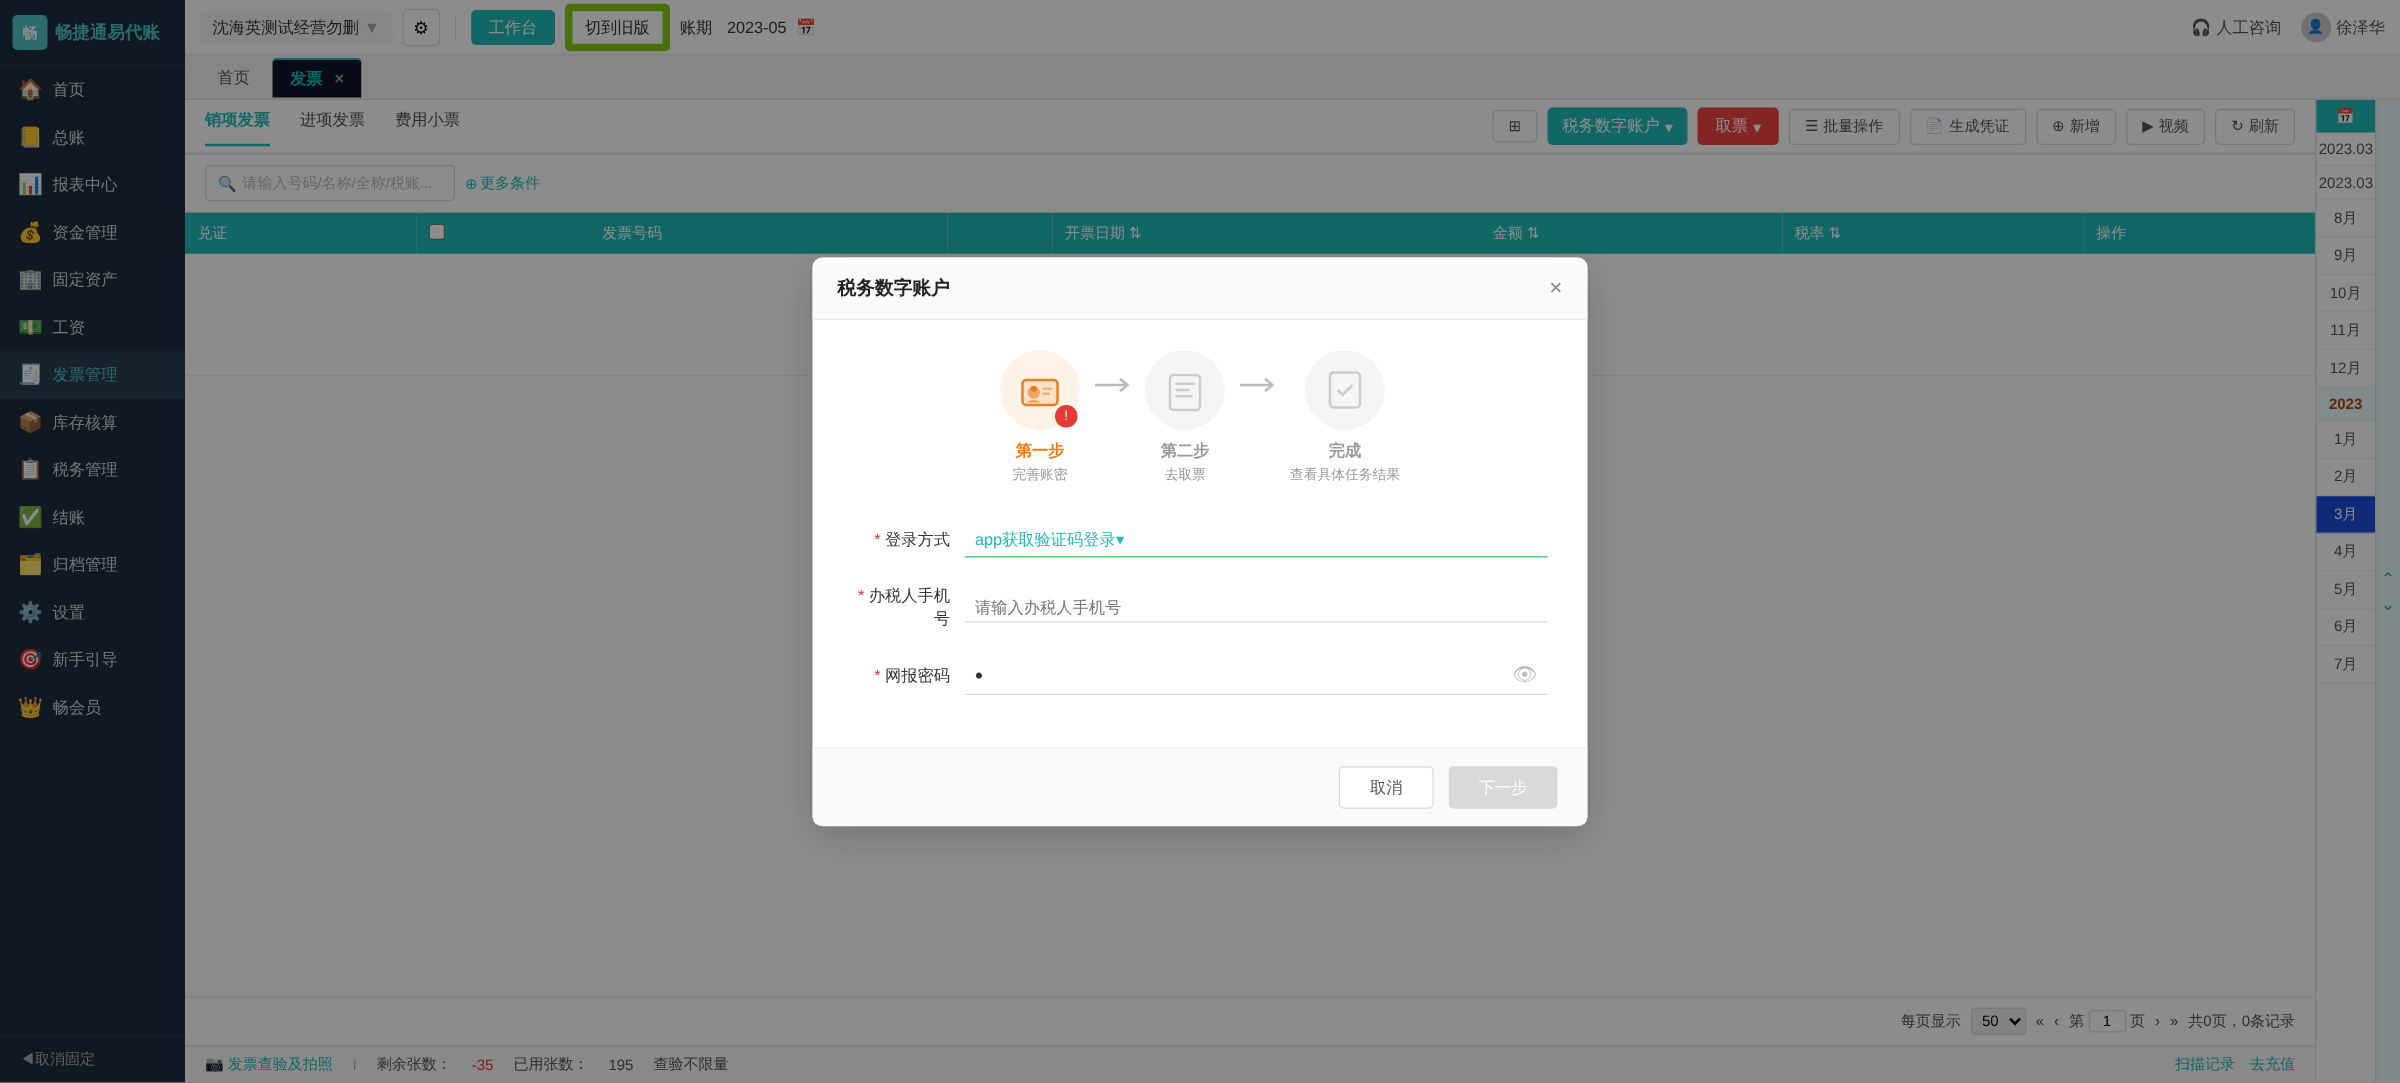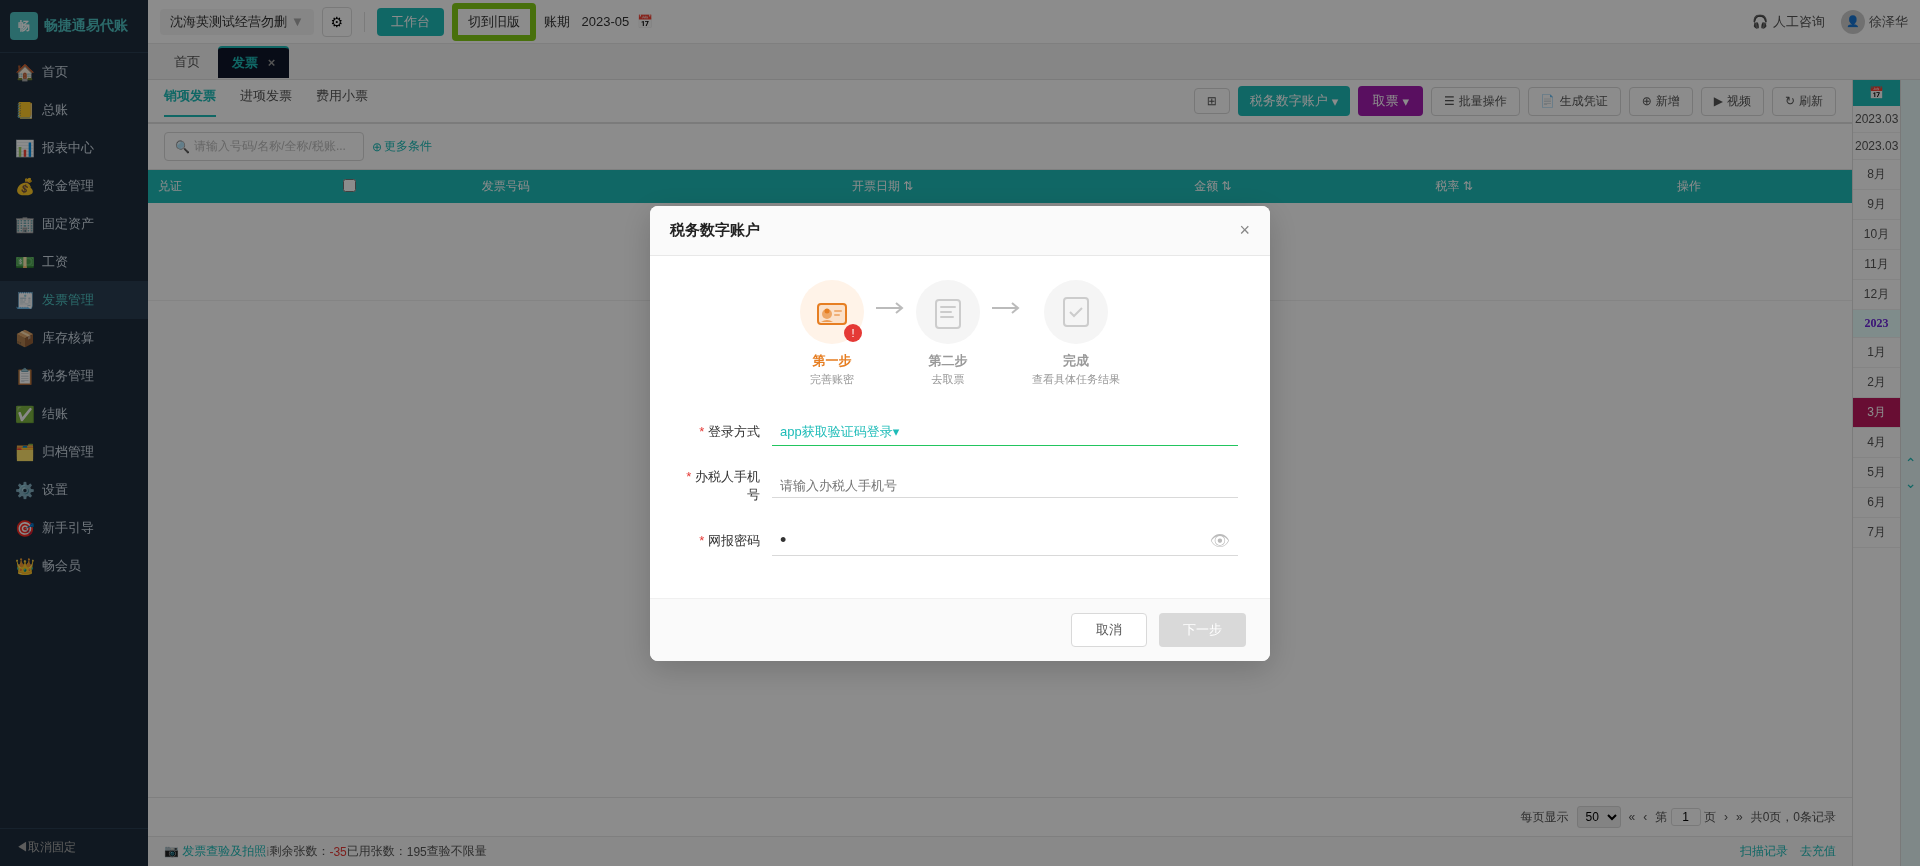--- a/index.html
+++ b/index.html
@@ -40,45 +40,45 @@
 
     
     .sub-tabs { display: flex; align-items: center; padding: 0 16px; border-bottom: 2px solid #e0e0e0; gap: 24px; height: 44px; }
     .sub-tab { font-size: 13px; color: #555; cursor: pointer; padding-bottom: 10px; border-bottom: 2px solid transparent; margin-bottom: -2px; }
     .sub-tab.active { color: #1ebcb8; border-bottom: 2px solid #1ebcb8; font-weight: bold; }
 
     
     .toolbar { display: flex; align-items: center; padding: 8px 16px; gap: 8px; border-bottom: 1px solid #e8e8e8; }
     .search-input { border: 1px solid #d9d9d9; border-radius: 4px; padding: 5px 10px; font-size: 12px; color: #999; width: 200px; display: flex; align-items: center; gap: 4px; }
     .btn-dropdown { background: #1ebcb8; color: white; border: none; border-radius: 4px; padding: 6px 12px; font-size: 13px; cursor: pointer; display: flex; align-items: center; gap: 4px; }
-    .btn-takeinvoice { background: #a21caf; color: white; border: none; border-radius: 4px; padding: 6px 14px; font-size: 13px; cursor: pointer; display: flex; align-items: center; gap: 4px; text-align: center; }
+    .btn-takeinvoice { background: #ef4444; color: white; border: none; border-radius: 4px; padding: 6px 14px; font-size: 13px; cursor: pointer; display: flex; align-items: center; gap: 4px; text-align: center; }
     .btn-outline { background: white; color: #555; border: 1px solid #d9d9d9; border-radius: 4px; padding: 5px 12px; font-size: 12px; cursor: pointer; display: flex; align-items: center; gap: 4px; }
     .btn-text { background: none; border: none; color: #555; font-size: 12px; cursor: pointer; display: flex; align-items: center; gap: 4px; }
 
     
     .table-wrap { flex: 1; overflow: auto; }
     table { width: 100%; border-collapse: collapse; font-size: 12px; }
     thead tr { background: #1ebcb8; color: white; }
     thead th { padding: 8px 10px; text-align: left; font-weight: normal; white-space: nowrap; }
     tbody tr { border-bottom: 1px solid #f0f0f0; }
     tbody td { padding: 7px 10px; color: #333; }
 
     
     .pagination { display: flex; align-items: center; justify-content: flex-end; padding: 8px 16px; border-top: 1px solid #e8e8e8; font-size: 12px; color: #555; gap: 8px; }
 
     
-    .statusbar { background: #f9f9f9; border-top: 1px solid #e8e8e8; padding: 6px 16px; display: flex; align-items: center; font-size: 12px; color: #555; }
+    .statusbar { background: #f9f9f9; border-top: 1px solid #e8e8e8; padding: 6px 16px; display: flex; align-items: center; gap: 16px; font-size: 12px; color: #555; }
     .statusbar-right { margin-left: auto; display: flex; gap: 12px; }
     .statusbar-link { color: #1ebcb8; cursor: pointer; }
 
     
     .period-panel { width: 48px; background: white; border-left: 1px solid #e0e0e0; display: flex; flex-direction: column; align-items: center; overflow-y: auto; }
     .period-item { width: 100%; text-align: center; padding: 6px 2px; font-size: 12px; color: #555; cursor: pointer; border-bottom: 1px solid #f0f0f0; }
-    .period-item.active { background: #be185d; color: white; }
-    .period-item.current-year { background: #e8fffe; color: #6d28d9; font-weight: bold; font-family: Liberation Serif, serif; }
+    .period-item.active { background: #1d4ed8; color: white; }
+    .period-item.current-year { background: #e8fffe; color: #c2410c; font-weight: bold; }
 
     
     .overlay { position: fixed; top: 0; left: 0; width: 100%; height: 100%; background: rgba(0,0,0,0.45); z-index: 1000; display: flex; align-items: center; justify-content: center; }
     .modal { background: white; border-radius: 8px; width: 620px; box-shadow: 0 8px 32px rgba(0,0,0,0.18); overflow: hidden; }
     .modal-header { display: flex; align-items: center; justify-content: space-between; padding: 14px 20px; border-bottom: 1px solid #e8e8e8; background: #fafafa; }
     .modal-title { font-size: 15px; font-weight: bold; color: #222; }
     .modal-close { cursor: pointer; color: #888; font-size: 18px; }
     .modal-body { padding: 24px 32px 20px; }
     .modal-footer { display: flex; justify-content: flex-end; gap: 12px; padding: 14px 24px; border-top: 1px solid #f0f0f0; background: #fafafa; }
 

